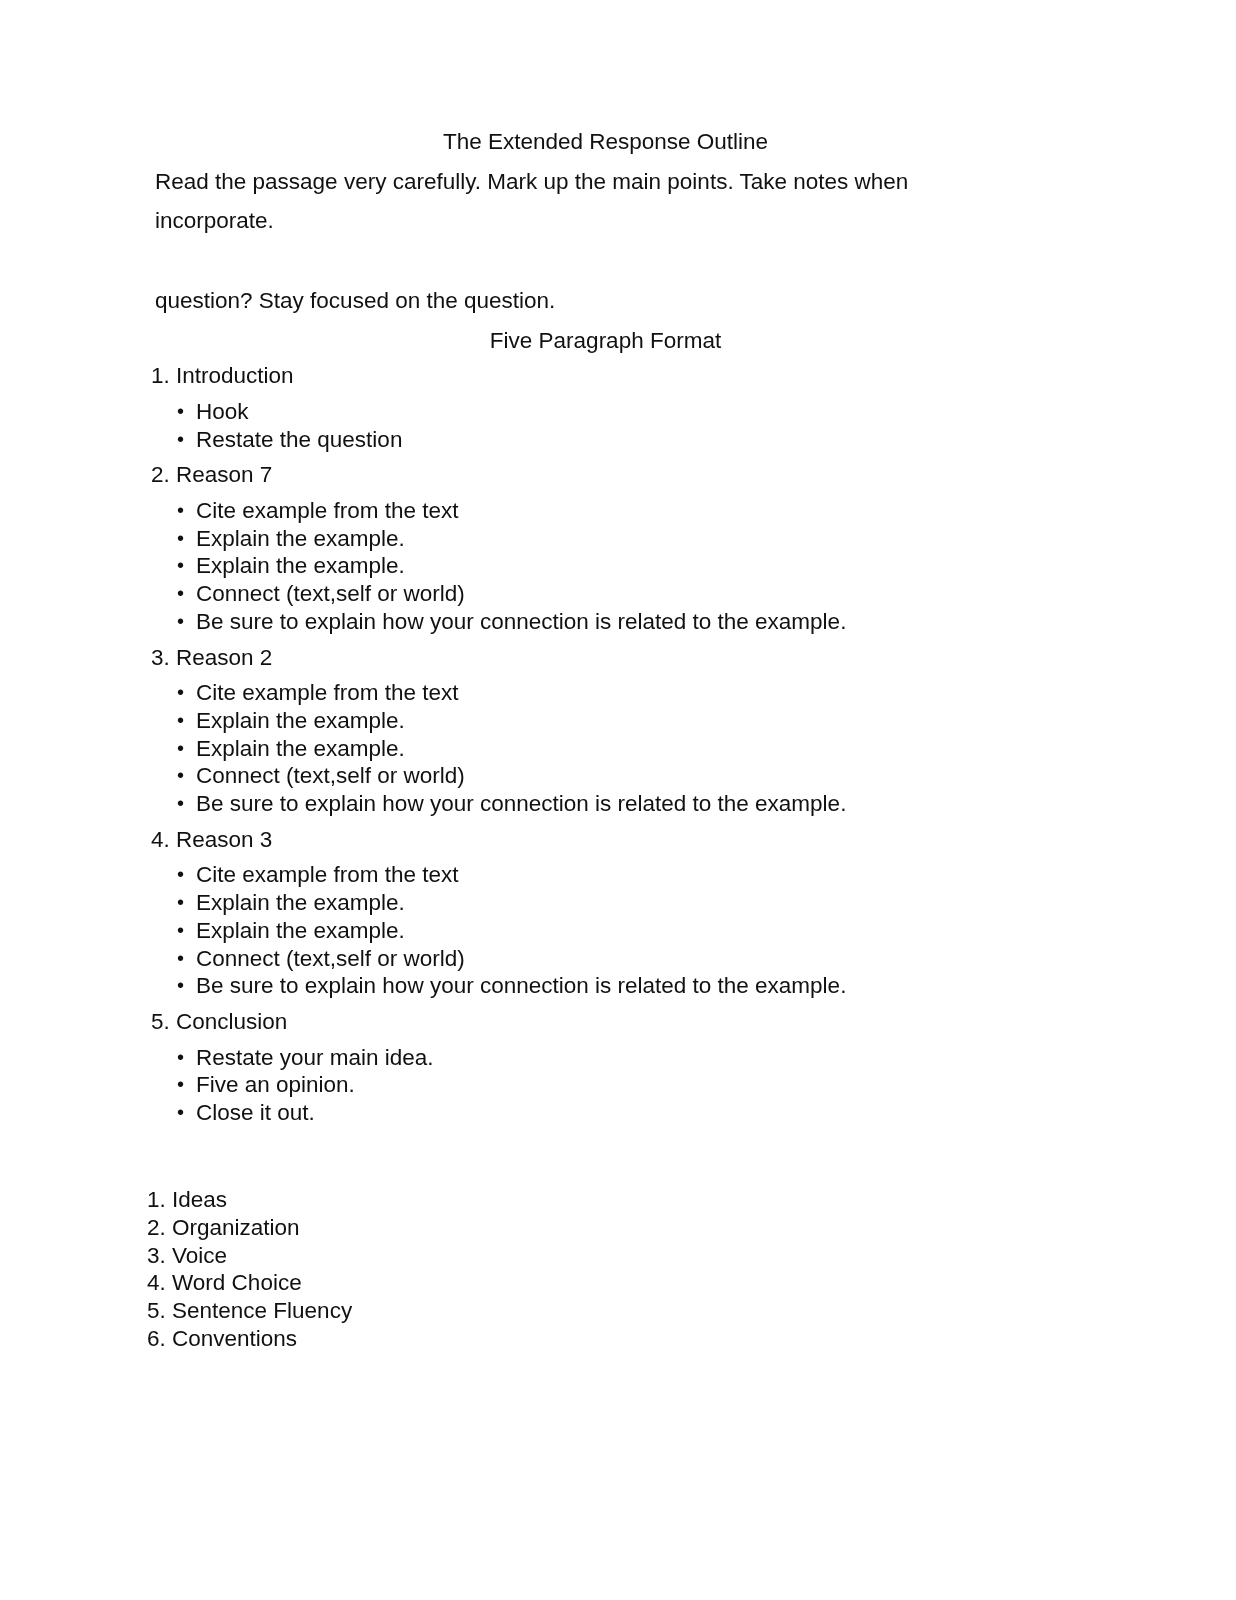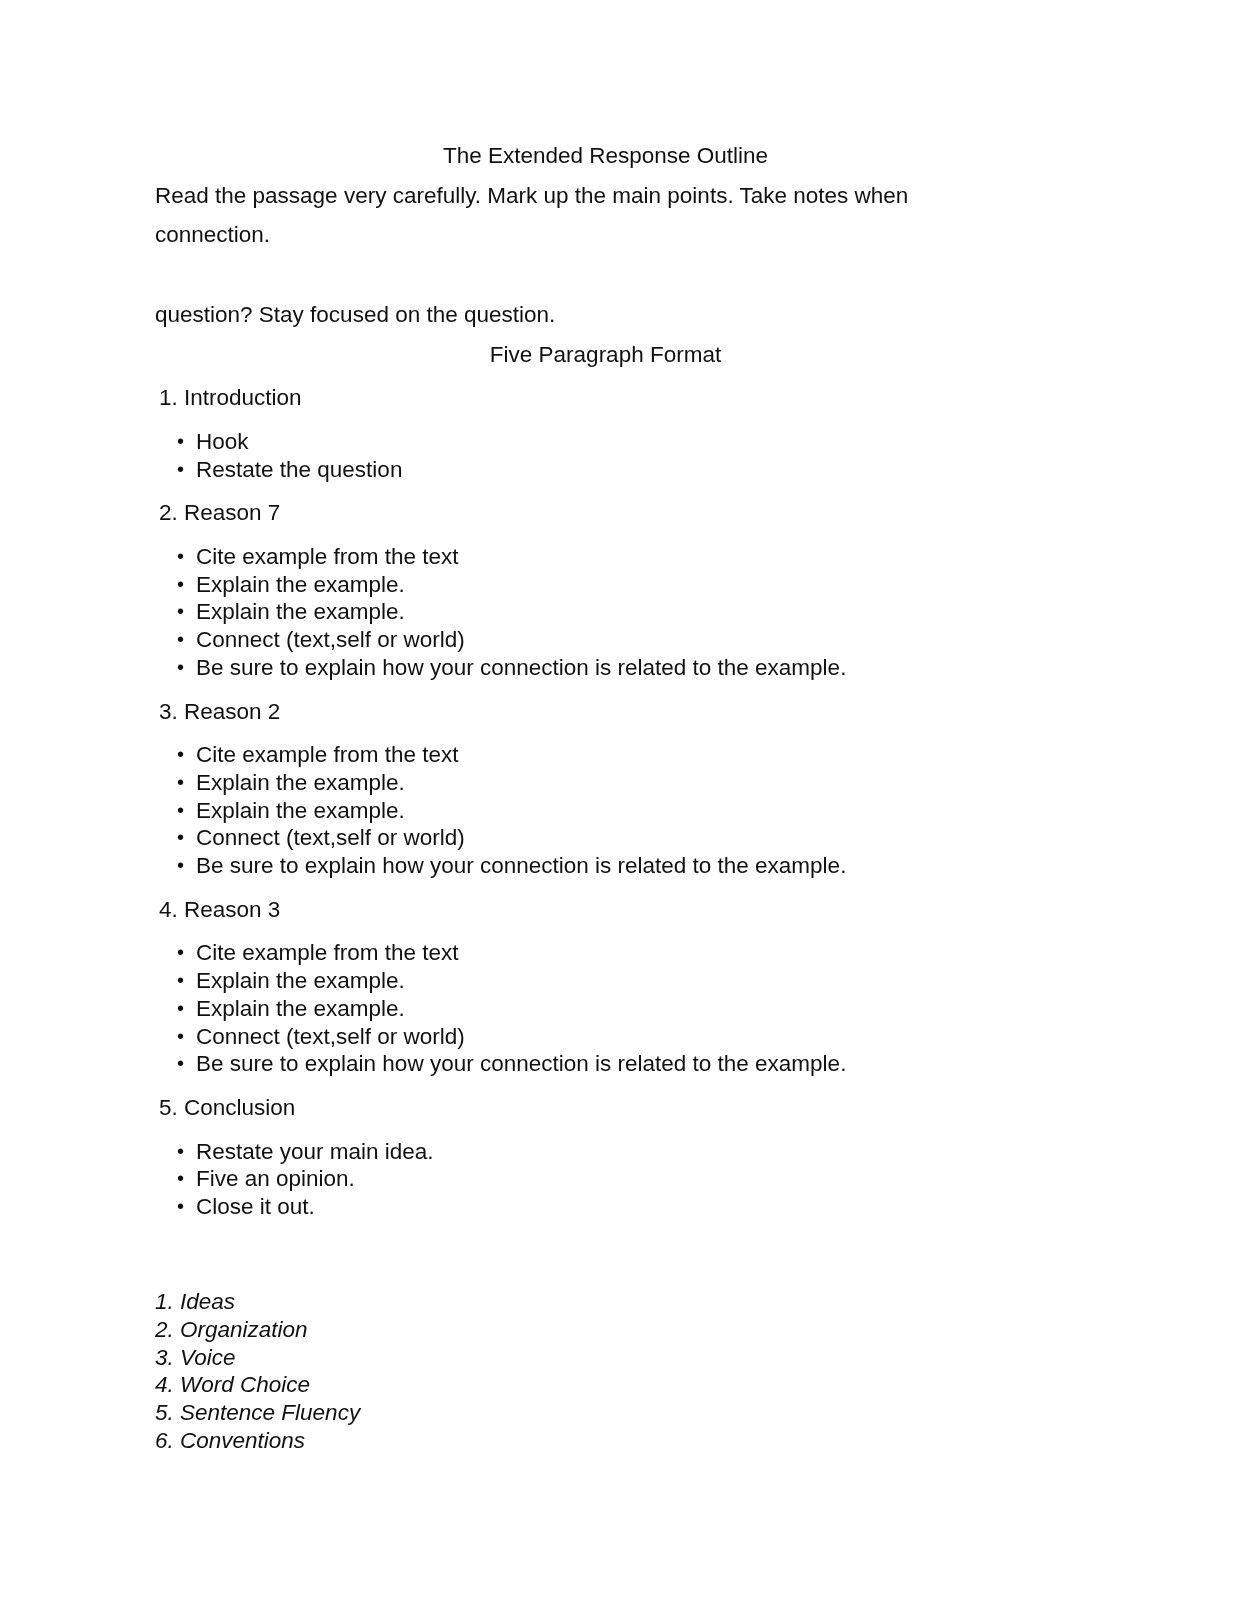--- a/index.html
+++ b/index.html
@@ -1,42 +1,42 @@
 <!DOCTYPE html>
 <html><head>
   <meta charset="utf-8">
   <style>
     html, body { margin: 0; padding: 0; background: #ffffff; }
     body {
       width: 1236px; height: 1600px; position: relative; overflow: hidden;
       font-family: "Liberation Sans", sans-serif; color: #111111;
       font-size: 22.5px; line-height: 27.7px;
     }
-    .page { position: absolute; left: 143px; top: 142px; width: 950px; }
+    .page { position: absolute; left: 143px; top: 128px; width: 950px; }
     .center { text-align: center; width: 925px; }
     .para { margin: 12px; }
     .gap { height: 27.7px; }
     .gap2 { height: 55.4px; }
-    .sec-head { margin: 16px; }
+    .sec-head { margin: 8px; }
     ul.bullets { list-style: none; margin: 0; padding: 0 0 0 34px; }
     ul.bullets li { position: relative; padding-left: 19px; }
     ul.bullets li .dot {
       position: absolute; left: 0; top: 0; font-size: 20px;
     }
-    ol.plain { list-style: none; margin: 12px; padding: 0; font-style: italic; }
+    ol.plain { list-style: none; margin: 4px; padding: 0; }
   </style>
 </head>
 <body>
 
 <div class="page">
   <div class="center">The Extended Response Outline</div>
 
   <div>
     <p class="para">Read the passage very carefully.  Mark up the main points.  Take notes when</p>
-    <p class="para">connection.</p>
+    <p class="para">incorporate.</p>
   </div>
 
   <div class="gap"></div>
 
   <div>
     <p class="para">question? Stay focused on the question.</p>
   </div>
 
   <div class="center">Five Paragraph Format</div>
 

